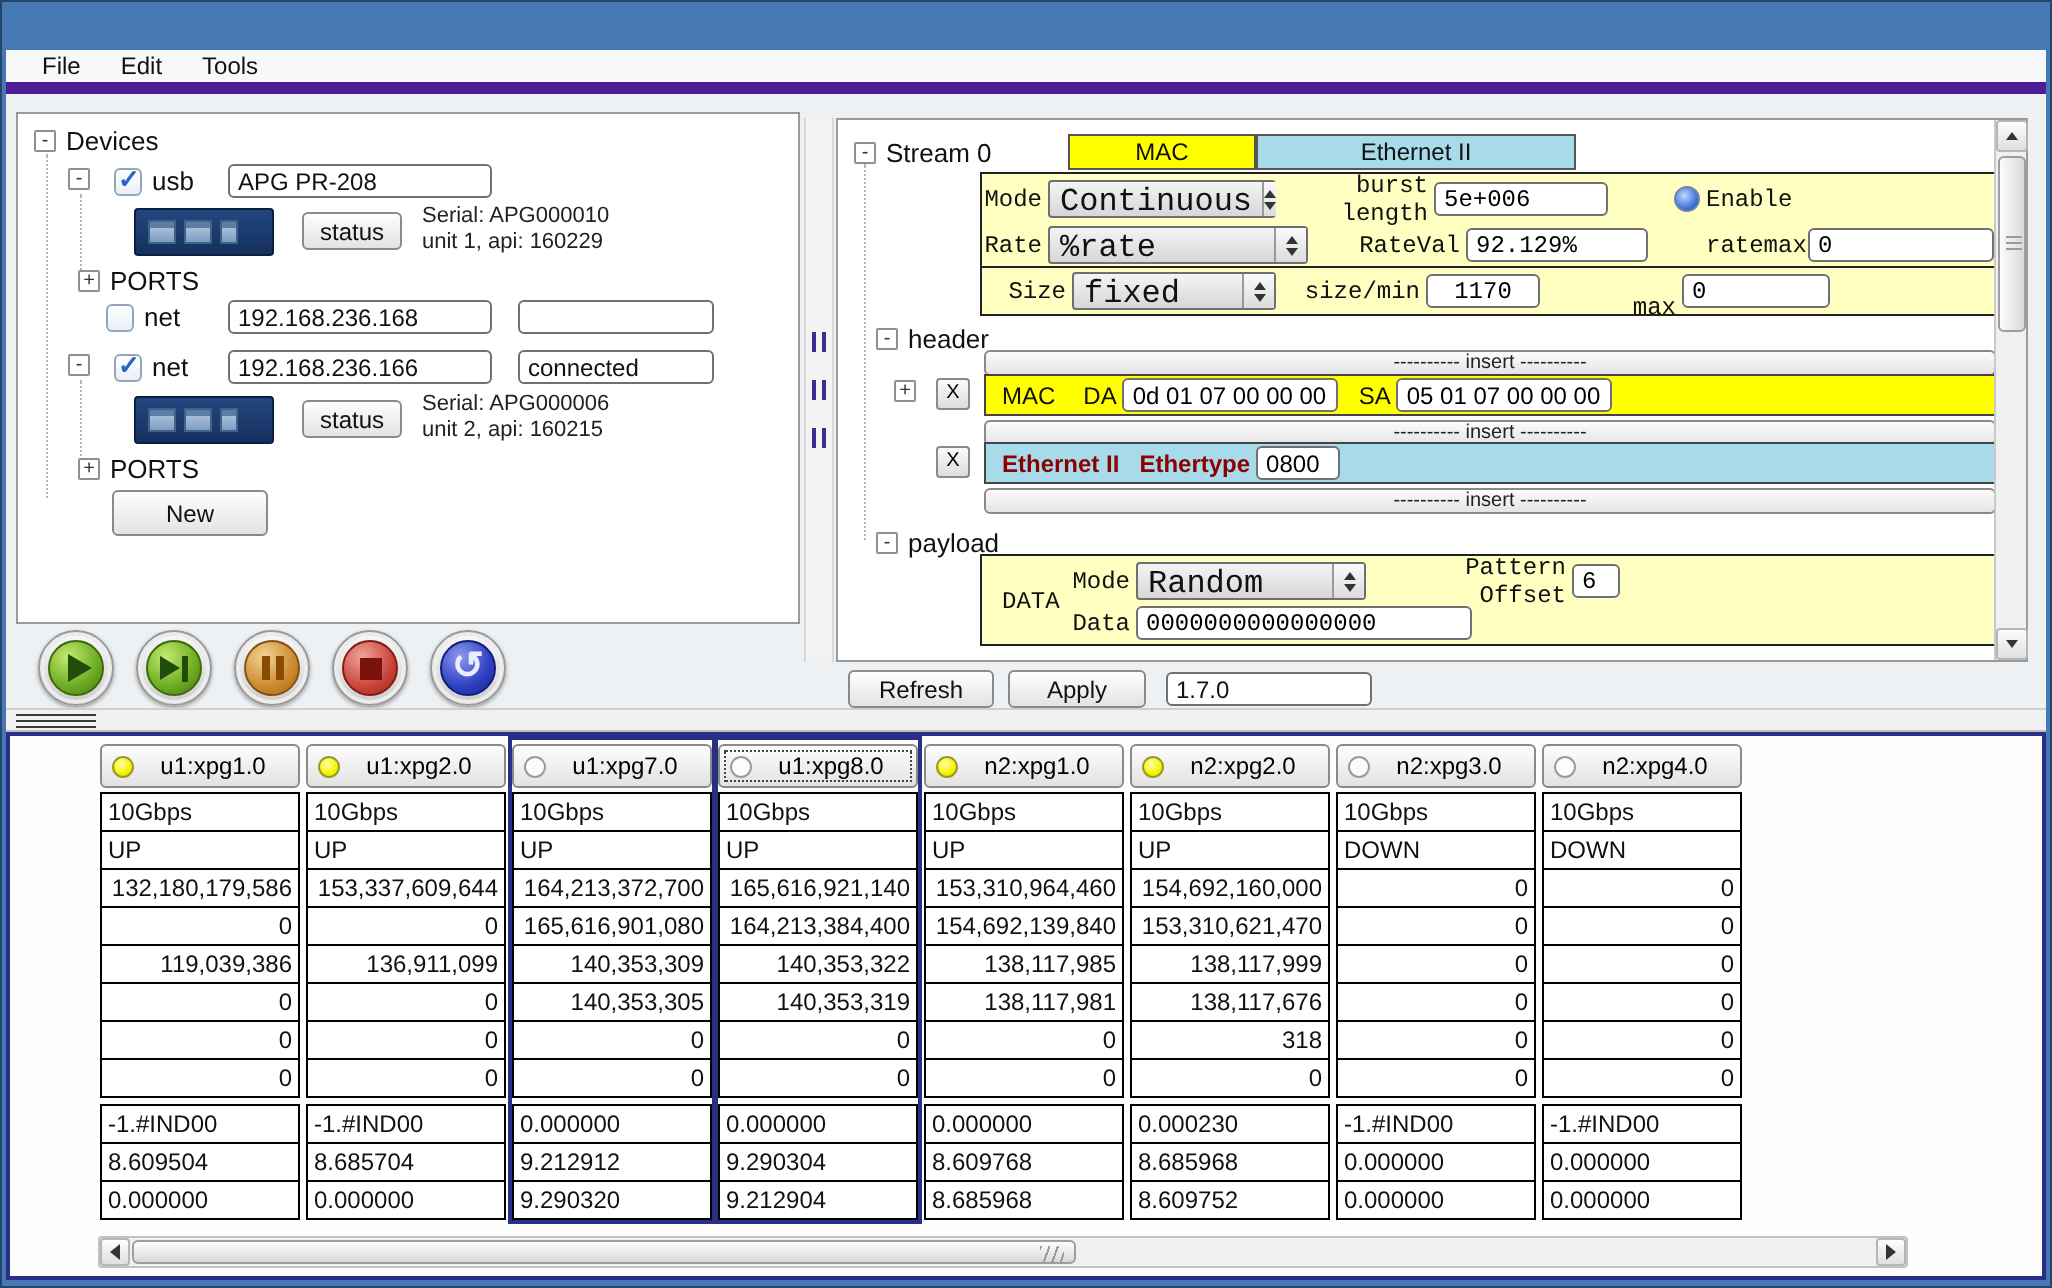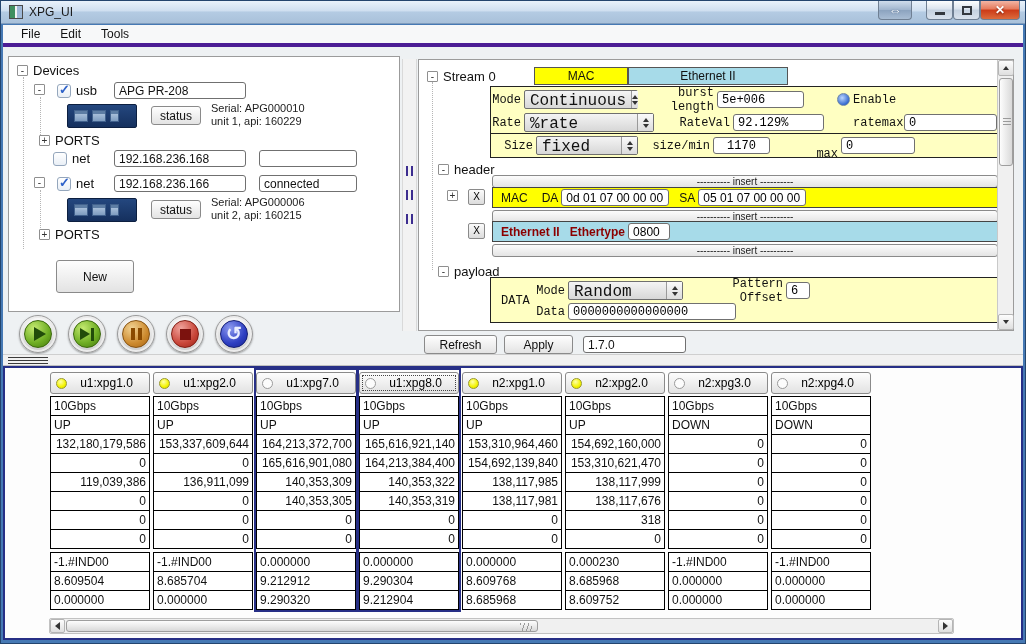--- a/index.html
+++ b/index.html
@@ -20,21 +20,21 @@
      display:flex;align-items:center;justify-content:center;cursor:default;}
   .wb.swap{width:34px;margin-right:14px;font-size:13px;font-weight:bold;color:#fff;
      text-shadow:0 0 2px #51688a;background:linear-gradient(#cfdcec,#9fb4cd 50%,#8ca3bf 51%,#a9bdd4);}
   .wb.min,.wb.max{width:27px;}
   .g-min{width:10px;height:3px;background:#33383f;margin-top:6px;}
   .g-max{width:10px;height:9px;border:2px solid #33383f;}
   .wb.close{width:40px;background:linear-gradient(#f2b5a4,#e5795b 45%,#cc3a17 50%,#dc6b3c);}
   .g-close{color:#fff;font-size:12px;font-weight:bold;text-shadow:0 1px 2px #7c1a07;line-height:12px;}
   
   .menubar{position:absolute;top:24px;left:2px;right:2px;height:22px;background:#f7f8f9;
-    border-bottom:4px solid #4c1d95;display:flex;align-items:center;padding-left:8px;}
+    border-bottom:6px solid #4c1d95;display:flex;align-items:center;padding-left:8px;}
   .mitem{font-size:12px;padding:3px 10px;color:#111;}
   
   .client{position:absolute;top:46px;left:2px;right:2px;bottom:3px;background:#eef1f3;}
   .panel{position:absolute;background:#fff;border:1px solid #9b9b9b;}
   
   .trow{position:absolute;display:flex;align-items:center;gap:5px;font-size:13px;white-space:nowrap;}
   .exp{width:11px;height:11px;border:1px solid #8f8f8f;background:#fff;border-radius:1px;
        font-size:10px;line-height:9px;text-align:center;color:#333;flex:0 0 auto;}
   .cb{width:14px;height:14px;border:1px solid #94a6bc;border-radius:3px;
       background:linear-gradient(#fff,#e9eff6);position:relative;flex:0 0 auto;}
@@ -139,38 +139,20 @@
   .floatblock{margin-top:3px;}
   .floatblock .cell:first-child{margin-top:0;}
   .arrow-l{width:0;height:0;border-right:5px solid #333;border-top:4px solid transparent;border-bottom:4px solid transparent;}
   .arrow-r{width:0;height:0;border-left:5px solid #333;border-top:4px solid transparent;border-bottom:4px solid transparent;}
 </style>
 </head>
 <body>
 
 <div class="win">
 
-  <div class="titlebar">
-    <div class="appicon"></div>
-    <span class="title">XPG_UI</span>
-    <div class="winbtns">
-      <div class="wb swap">
-        <span>⇔</span>
-      </div>
-      <div class="wb min">
-        <span class="g-min"></span>
-      </div>
-      <div class="wb max">
-        <span class="g-max"></span>
-      </div>
-      <div class="wb close">
-        <span class="g-close">✕</span>
-      </div>
-    </div>
-  </div>
 
   <div class="menubar">
     <span class="mitem">File</span>
     <span class="mitem">Edit</span>
     <span class="mitem">Tools</span>
   </div>
 
   <div class="client">
 
     <div class="panel" style="left:5px;top:9px;width:392px;height:256px;">
@@ -238,21 +220,21 @@
       <div class="serial" style="left:202px;top:139px;">
         <div>Serial: APG000006</div>
         <div>unit 2, api: 160215</div>
       </div>
 
       <div class="trow" style="left:30px;top:170px;">
         <span class="exp">+</span>
         <span>PORTS</span>
       </div>
 
-      <button class="btn" style="left:47px;top:203px;width:78px;height:33px;">New</button>
+      <button class="btn" style="left:47px;top:188px;width:78px;height:23px;">New</button>
     </div>
 
     <div class="transport">
       <button class="tbtn">
         <span class="orb green">
             <span class="sh-play"></span>
           </span>
       </button>
       <button class="tbtn">
         <span class="orb green">

